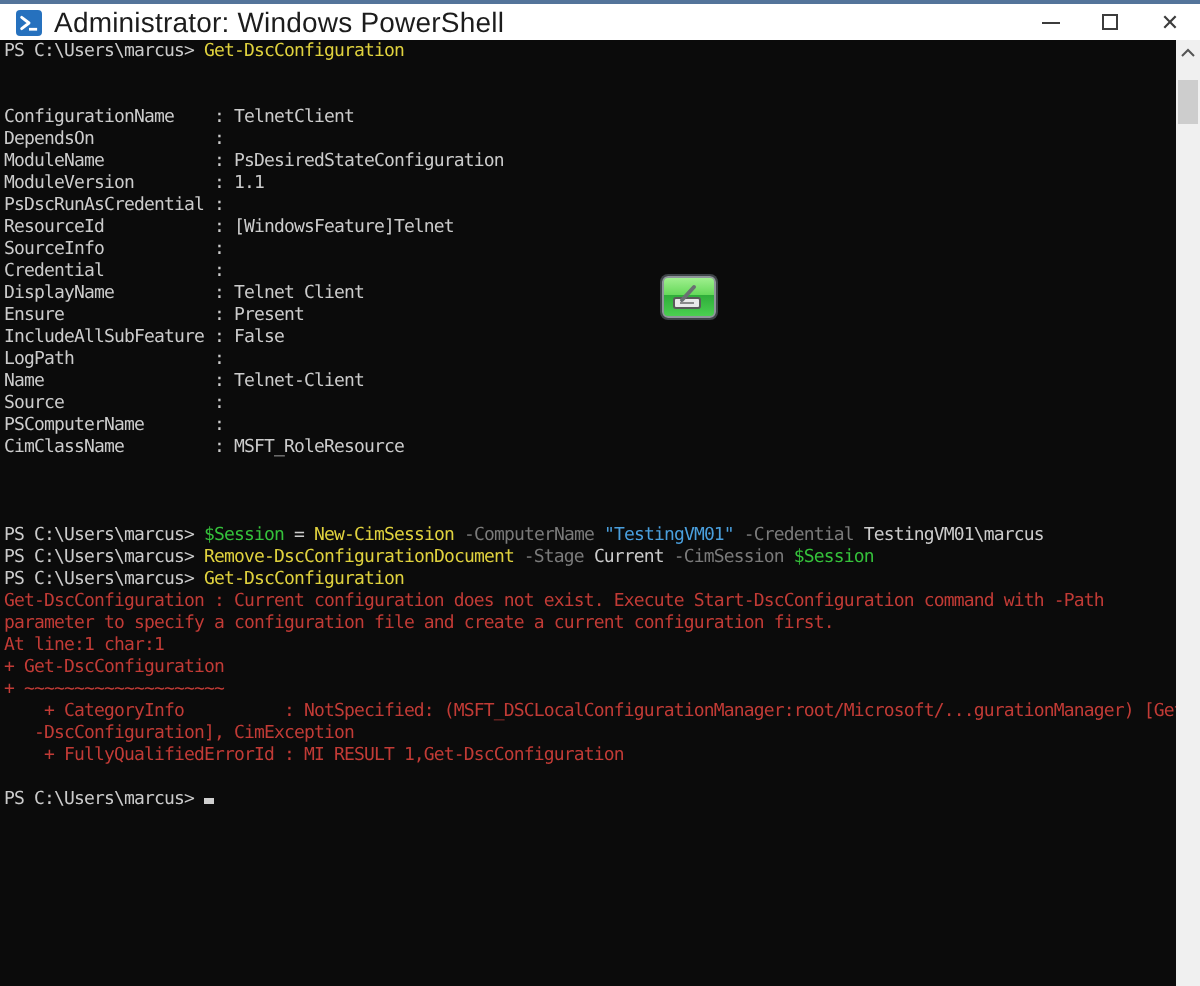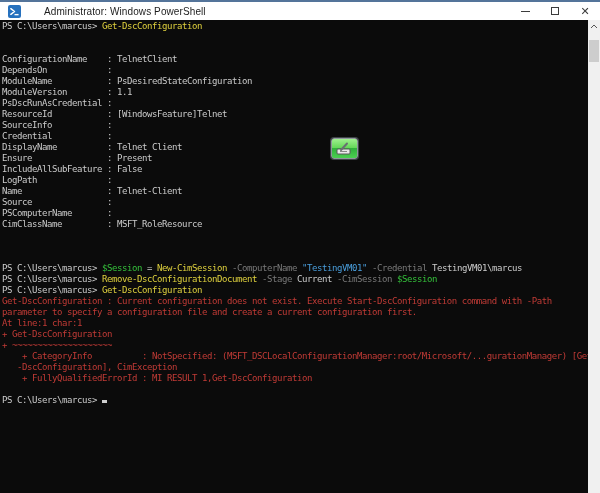--- a/index.html
+++ b/index.html
@@ -7,21 +7,21 @@
   body { font-family:"Liberation Sans", sans-serif; position:relative; }
 
   .window { position:absolute; inset:0; width:600px; height:493px; }
 
   
   .titlebar {
     height:20px; background:#ffffff; display:flex; align-items:center;
     border-top:2px solid #54749a; position:relative; z-index:5;
   }
   .ps-icon { width:13px; height:13px; margin-left:8px; margin-right:6px; flex:0 0 auto; display:block; }
-  .title-text { font-size:10px; color:#1c1c1c; letter-spacing:0.1px; white-space:nowrap;margin-left:17px; }
+  .title-text { font-size:14px; color:#1c1c1c; letter-spacing:0.1px; white-space:nowrap; }
   .controls { margin-left:auto; display:flex; height:100%; }
   .ctrl {
     width:30px; height:100%; display:flex; align-items:center; justify-content:center;
     color:#3c3c3c; font-size:10px; cursor:default; user-select:none;
   }
   .ctrl .min-glyph { width:9px; height:1px; background:#3c3c3c; display:block; }
   .ctrl .max-glyph { width:8px; height:8px; border:1px solid #3c3c3c; display:block; }
   .ctrl.close { font-size:11px; }
 
   

